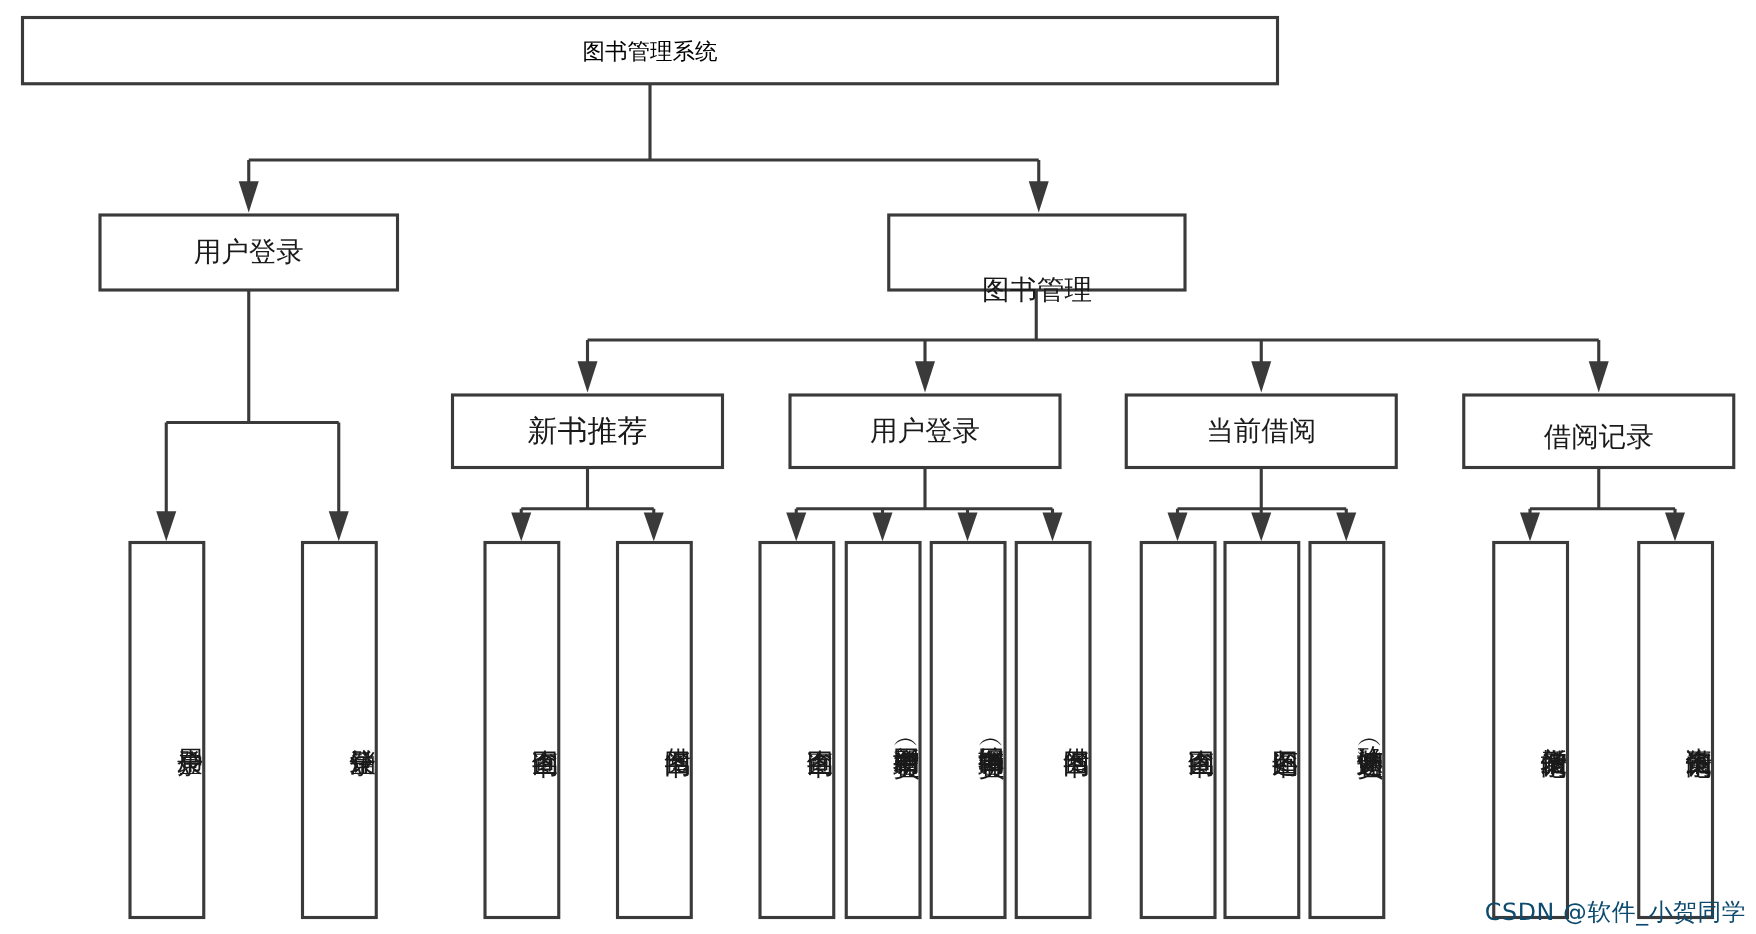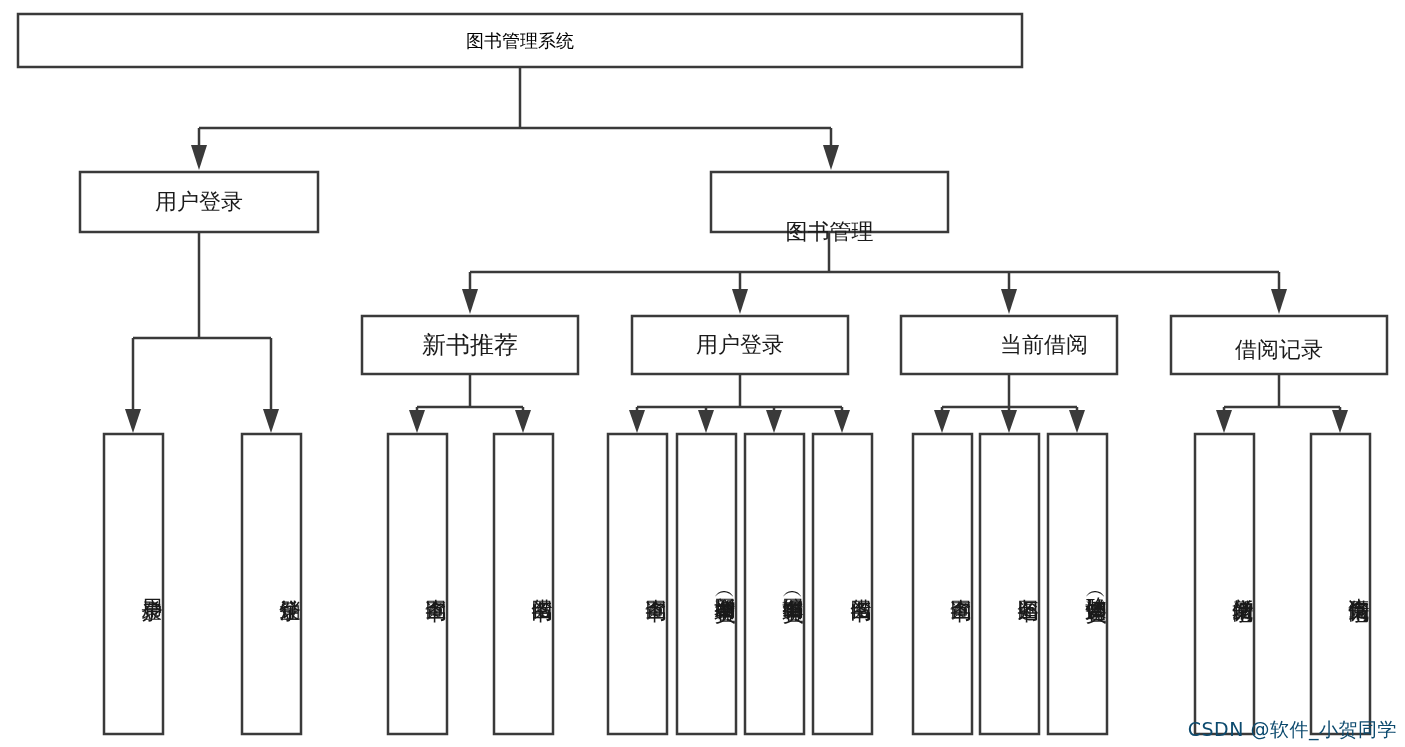--- a/index.html
+++ b/index.html
@@ -238,21 +238,21 @@
   </div>
 
   <div class="vlabel-wrap" style="left:362px; top:316px; width:216px; height:58px;">
     <span style="font-size:24px;color:#1a1a1a;">新书推荐</span>
   </div>
 
   <div class="vlabel-wrap" style="left:632px; top:316px; width:216px; height:58px;">
     <span style="font-size:22px;color:#1a1a1a;">用户登录</span>
   </div>
 
-  <div class="vlabel-wrap" style="left:901px; top:316px; width:216px; height:58px;padding-left:35px;">
+  <div class="vlabel-wrap" style="left:901px; top:316px; width:216px; height:58px;">
     <span style="font-size:22px;color:#1a1a1a;">当前借阅</span>
   </div>
 
   <div class="vlabel-wrap" style="left:1171px; top:316px; width:216px; height:68px;">
     <span style="font-size:22px;color:#1a1a1a;">借阅记录</span>
   </div>
 
   <div class="vlabel-wrap" style="left:104px; top:448px; width:59px; height:272px;">
     <span class="node-label-v">用户登录</span>
   </div>

